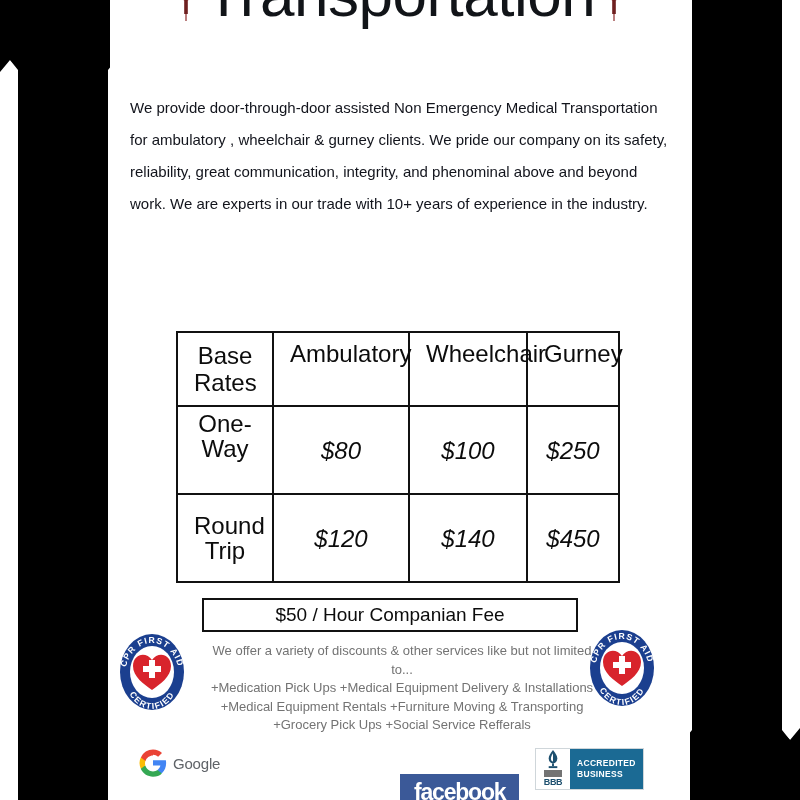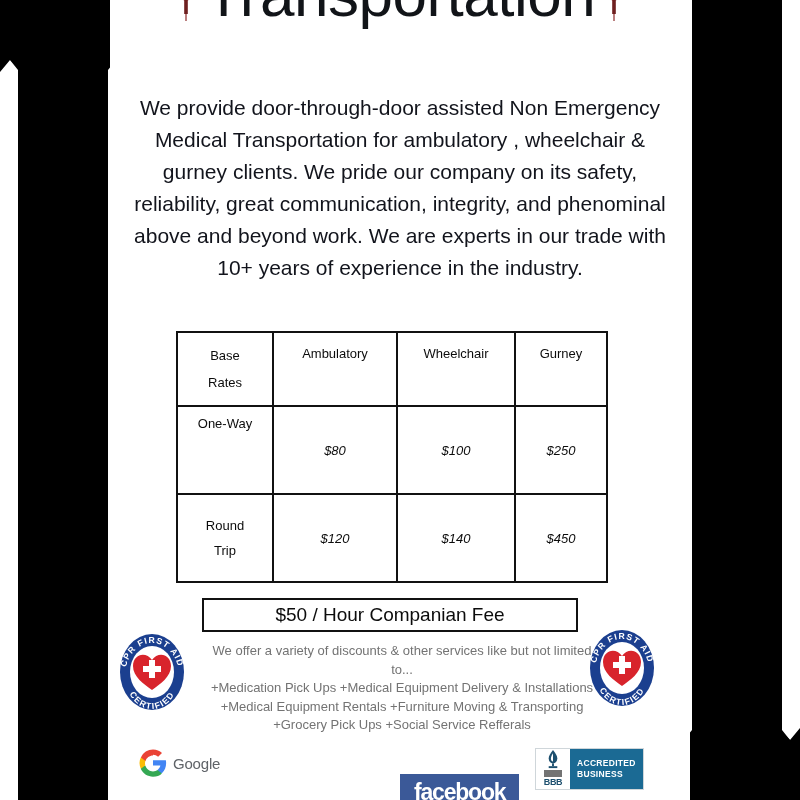--- a/index.html
+++ b/index.html
@@ -33,45 +33,44 @@
     color:#111418;
     letter-spacing:-0.5px;
     line-height:1;
     white-space:nowrap;
   }
   .syringe { width:10px; height:46px; position:relative; flex:0 0 auto; margin-bottom:4px; }
 
   
   .intro {
     position:absolute; left:20px; top:92px; width:540px;
-    text-align:center;
-    font-size:21px;
+    font-size:15px;
     line-height:32px;
     color:#12141c;
     font-family:"Liberation Sans", sans-serif;
   }
 
   
   .rate-table-wrap { position:absolute; left:66px; top:331px; width:430px; }
   table.rates {
     border-collapse:collapse;
     width:100%;
     table-layout:fixed;
     font-family:"Liberation Sans", sans-serif;
     color:#0c0c0c;
   }
   table.rates td {
     border:2.5px solid #111;
     text-align:center;
-    font-size:13px;
+    font-size:24px;
     line-height:25px;
     padding:4px 16px;
   }
   td.col-label { width:96px; }
-  td.col-amb   { width:124px; }
+  td.col-amb   { width:136px; }
   td.col-wc    { width:118px; }
   td.col-gur   { width:92px; }
 
   td.hdr { height:74px; vertical-align:middle; }
   td.hdr.stack { line-height:27px; }
   td.rowlabel-top { vertical-align:top; height:88px; padding-top:7px; }
   td.rowlabel-mid { vertical-align:middle; height:88px; line-height:30px; }
   td.price { vertical-align:middle;font-style:italic; }
 
   .fee-bar {

